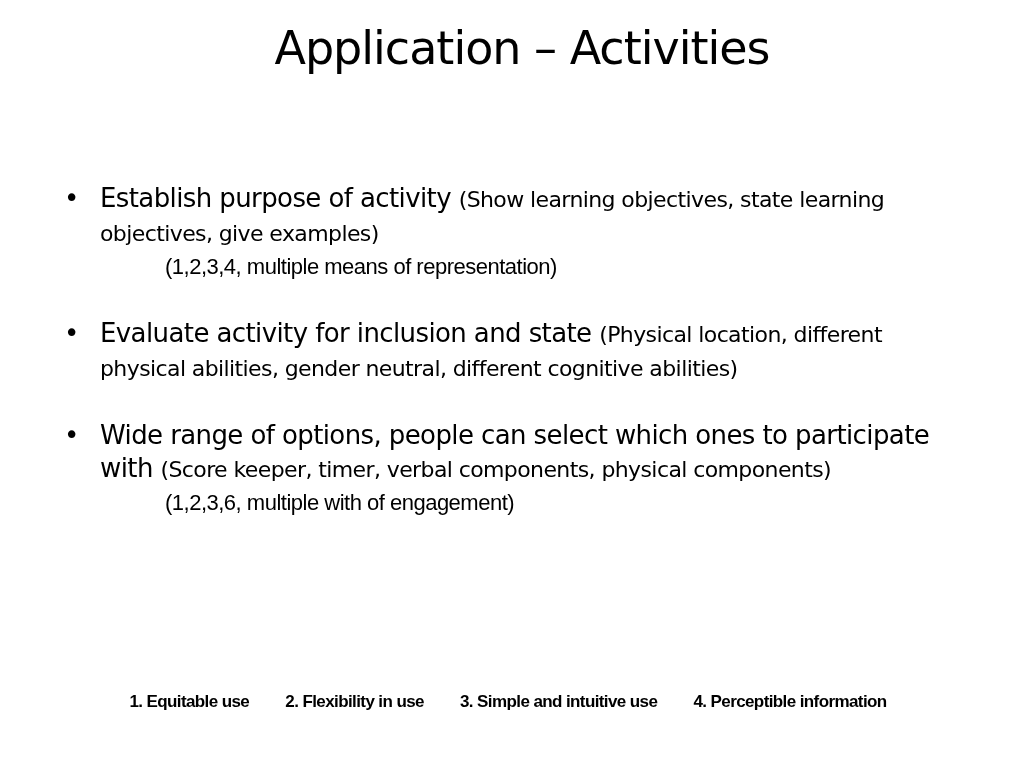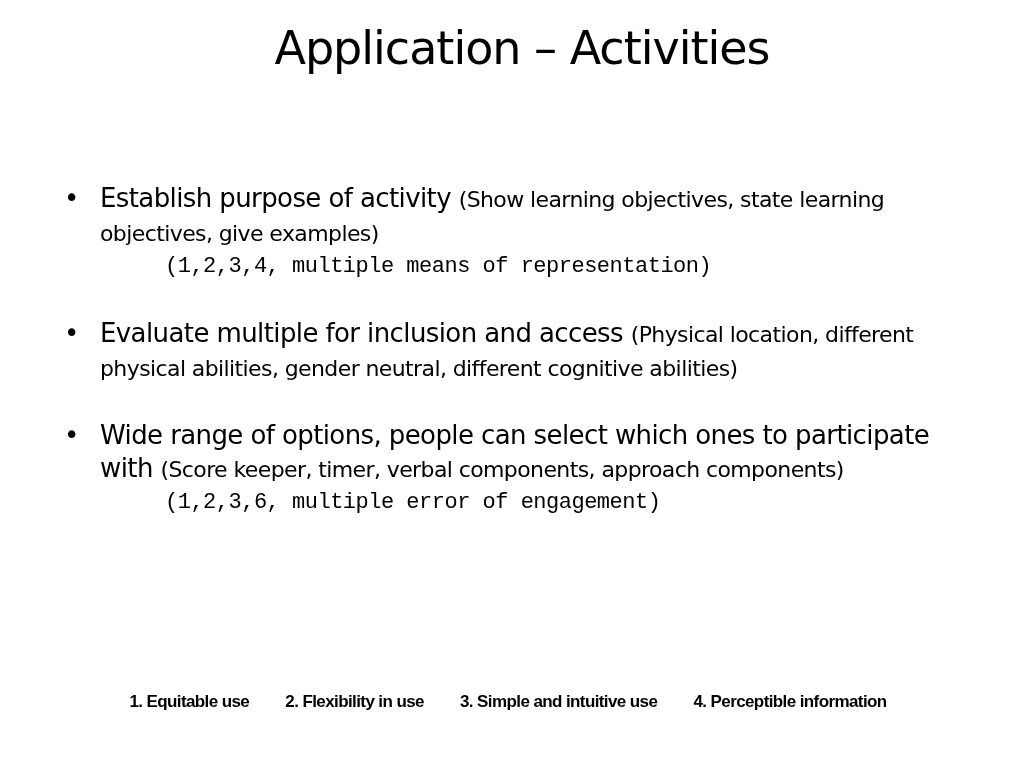--- a/index.html
+++ b/index.html
@@ -7,21 +7,21 @@
          font-family:"Liberation Sans", "DejaVu Sans", sans-serif; color:#000; }
   .title { position:absolute; top:20px; left:0; width:1024px; text-align:center;
            font-size:46px; line-height:56px; font-family:"DejaVu Sans", sans-serif; letter-spacing:-1px; }
   .title div { white-space:nowrap;padding-left:20px; }
   .bullets { position:absolute; left:60px; top:182px; width:900px; }
   .bullet { position:relative; padding-left:40px; font-size:26px; line-height:33px; letter-spacing:-0.6px;
             font-family:"DejaVu Sans", sans-serif; }
   .bullet .dot { position:absolute; left:4px; top:0; }
   .bullet .small { font-size:22px; letter-spacing:-0.6px; }
   .sub { font-size:22px; line-height:33px; padding-left:105px; letter-spacing:-0.5px;
-         font-family:Liberation Mono, monospace; }
+         font-family:Liberation Sans, sans-serif; }
   .b1 { margin-bottom:34px; }
   .b2 { margin-bottom:34px; }
   .footer { position:absolute; top:688px; left:0; width:1016px; text-align:center;
             font-size:17px; font-weight:bold; line-height:28px; letter-spacing:-0.6px;
             font-family:"Liberation Sans", sans-serif; }
   .footer span { margin:0 16px; }
 </style>
 </head>
 <body>
 
@@ -34,30 +34,30 @@
     <div class="bullet">
       <span class="dot">•</span>
       <span>Establish purpose of activity </span><span class="small">(Show learning objectives, state learning objectives, give examples)</span>
     </div>
     <div class="sub">(1,2,3,4, multiple means of representation)</div>
   </div>
 
   <div class="b2">
     <div class="bullet">
       <span class="dot">•</span>
-      <span>Evaluate multiple for inclusion and access </span><span class="small">(Physical location, different physical abilities, gender neutral, different cognitive abilities)</span>
+      <span>Evaluate activity for inclusion and state </span><span class="small">(Physical location, different physical abilities, gender neutral, different cognitive abilities)</span>
     </div>
   </div>
 
   <div>
     <div class="bullet">
       <span class="dot">•</span>
-      <span>Wide range of options, people can select which ones to participate with </span><span class="small">(Score keeper, timer, verbal components, approach components)</span>
+      <span>Wide range of options, people can select which ones to participate with </span><span class="small">(Score keeper, timer, verbal components, physical components)</span>
     </div>
-    <div class="sub">(1,2,3,6, multiple error of engagement)</div>
+    <div class="sub">(1,2,3,6, multiple with of engagement)</div>
   </div>
 </div>
 
 <div class="footer">
   <div>
     <span>1. Equitable use</span>
     <span>2. Flexibility in use</span>
     <span>3. Simple and intuitive use</span>
     <span>4. Perceptible information</span>
   </div>

